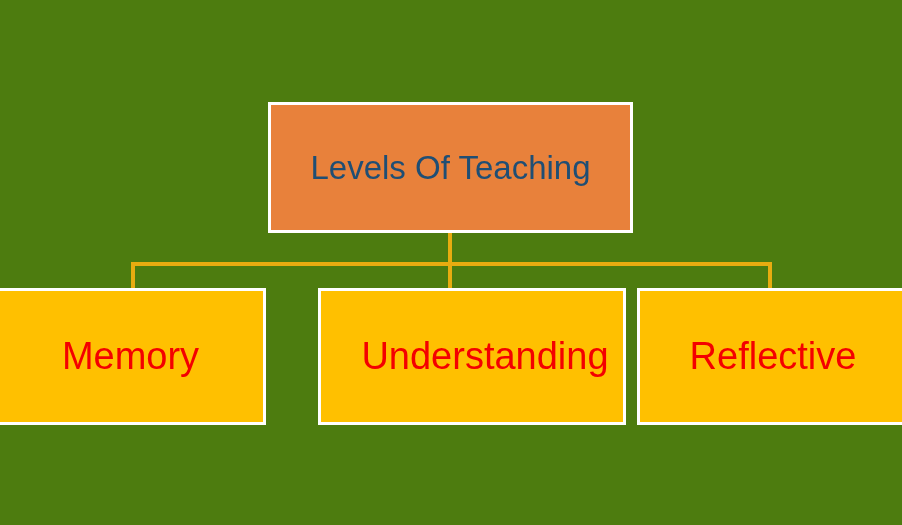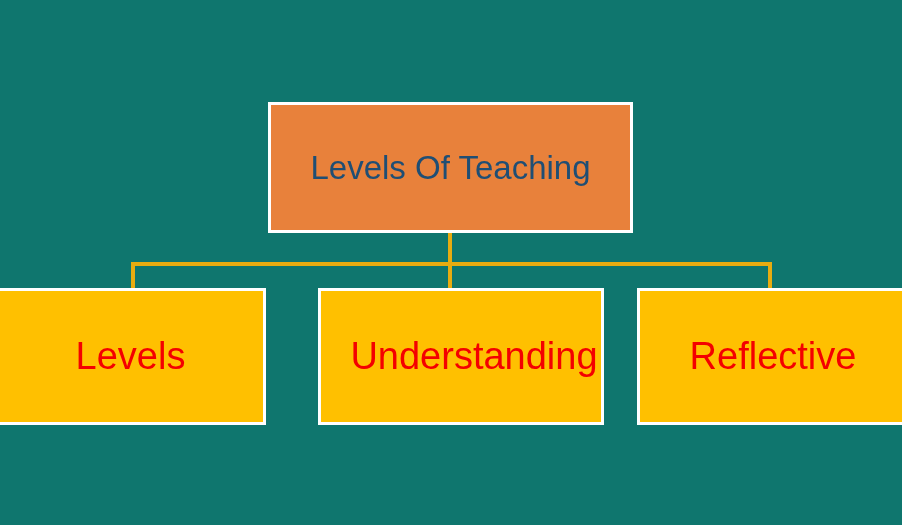--- a/index.html
+++ b/index.html
@@ -3,21 +3,21 @@
 <meta charset="utf-8">
 <style>
   html, body {
     margin: 0;
     padding: 0;
   }
   .stage {
     position: relative;
     width: 902px;
     height: 525px;
-    background: #0f766e;
+    background: #4d7c0f;
     overflow: hidden;
     font-family: "Liberation Sans", sans-serif;
   }
   .node {
     position: absolute;
     box-sizing: border-box;
     border: 3px solid #FFFFFF;
     display: flex;
     align-items: center;
     justify-content: center;
@@ -35,21 +35,21 @@
   }
   .child-node {
     top: 288px;
     height: 137px;
     background: #FFC000;
     color: #F40000;
     font-size: 38px;
     white-space: nowrap;
   }
   .child-memory      { left: -5px;  width: 271px; }
-  .child-understand  { left: 318px; width: 286px; padding-left: 26px; }
+  .child-understand  { left: 318px; width: 308px; padding-left: 26px; }
   .child-reflective  { left: 637px; width: 272px; }
   .connector {
     position: absolute;
     background: #E8AC10;
   }
   .conn-v-center { left: 448px; top: 233px; width: 4px; height: 57px; }
   .conn-h        { left: 131px; top: 262px; width: 641px; height: 4px; }
   .conn-v-left   { left: 131px; top: 263px; width: 4px; height: 27px; }
   .conn-v-right  { left: 768px; top: 263px; width: 4px; height: 27px; }
   .title-line { display: block; }
@@ -64,21 +64,21 @@
       <span class="title-line">Levels Of Teaching</span>
     </div>
   </div>
 
   <div class="connector conn-v-center"></div>
   <div class="connector conn-h"></div>
   <div class="connector conn-v-left"></div>
   <div class="connector conn-v-right"></div>
 
   <div class="node child-node child-memory">
-    <span>Levels</span>
+    <span>Memory</span>
   </div>
 
   <div class="node child-node child-understand">
     <span>Understanding</span>
   </div>
 
   <div class="node child-node child-reflective">
     <span>Reflective</span>
   </div>
 

